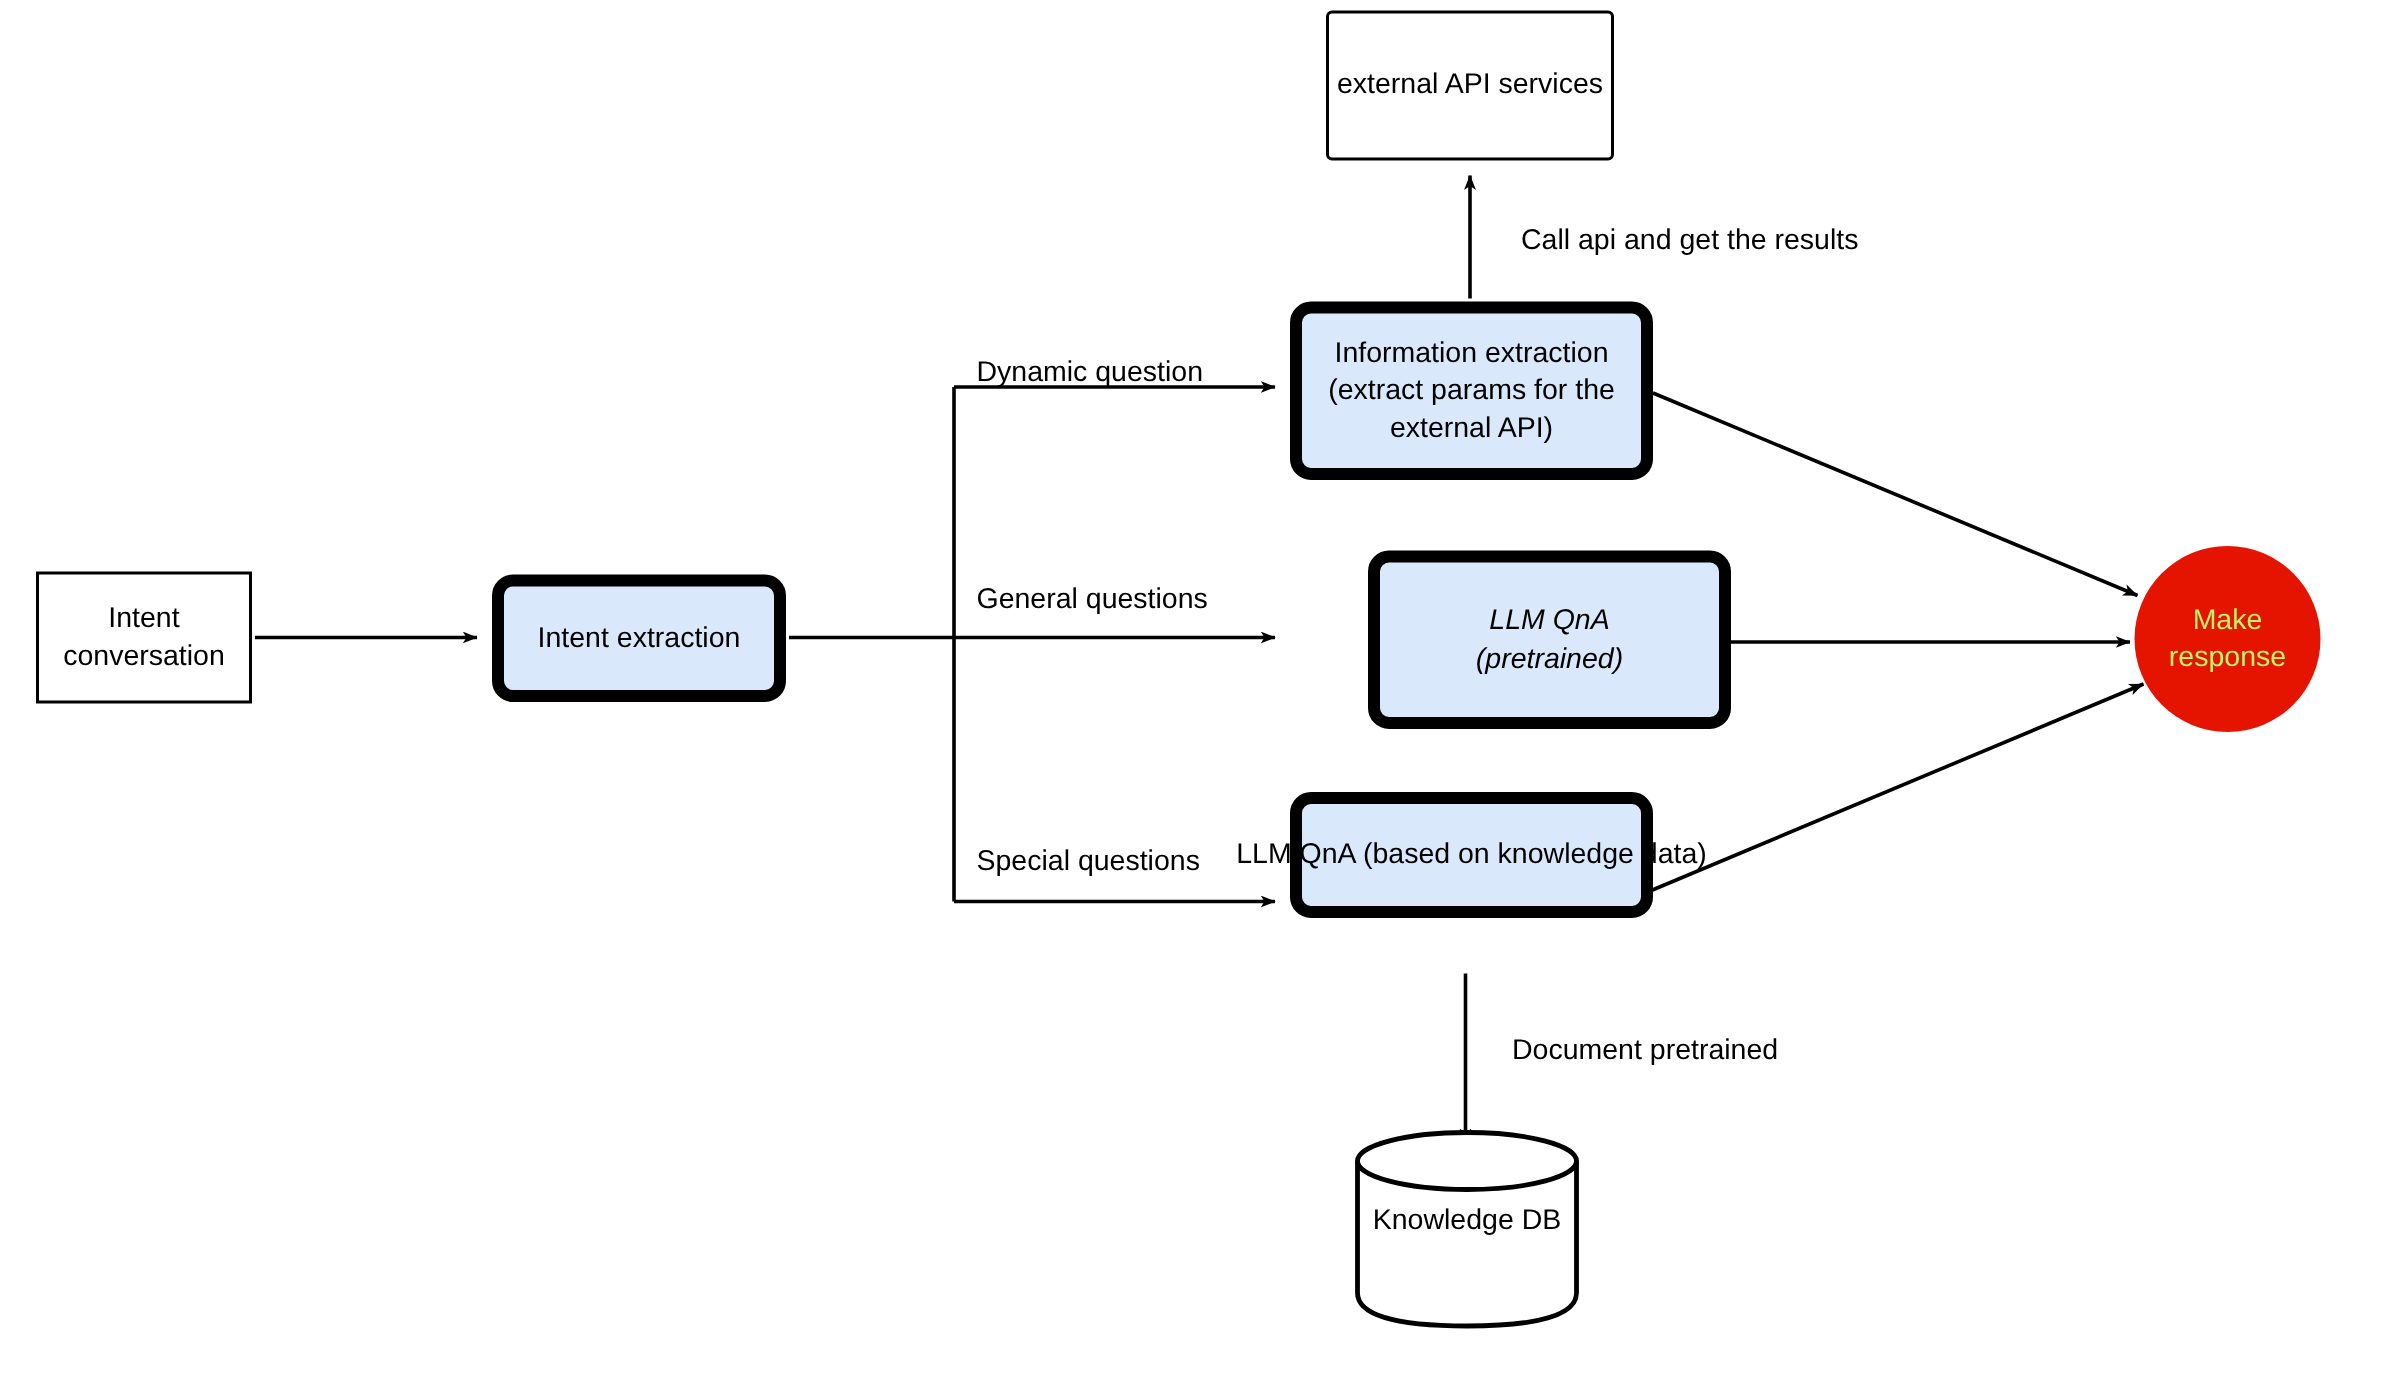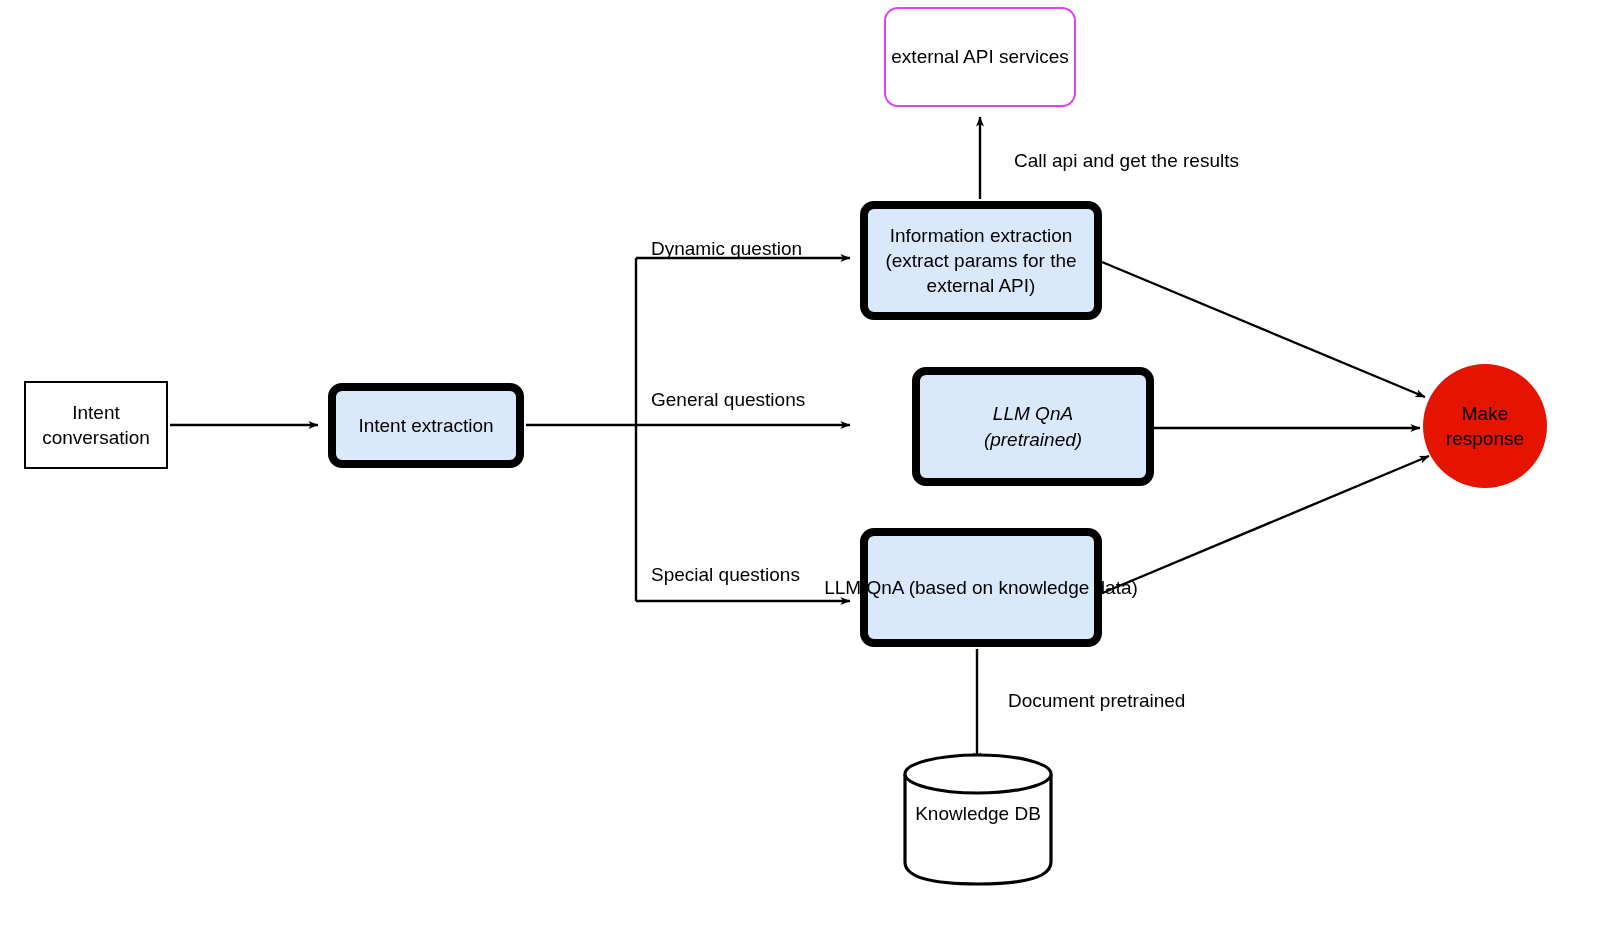--- a/index.html
+++ b/index.html
@@ -39,32 +39,32 @@
   .node-text {
     white-space: pre-line;
   }
   .rect-plain {
     background: #ffffff;
     border: 2px solid #000000;
     border-radius: 0;
   }
   .rect-round-plain {
     background: #ffffff;
-    border: 2px solid #d946ef;
-    border-radius: 14px;
+    border: 2px solid #000000;
+    border-radius: 4px;
   }
   .rect-round-blue {
     background: #dae8fc;
     border: 8px solid #000000;
     border-radius: 14px;
   }
   .circle-red {
     background: #e51400;
     border-radius: 50%;
-    color: #000000;
+    color: #bef264;
   }
   .overflow-text .node-text {
     white-space: nowrap;
   }
   .edge-label {
     position: absolute;
     font-size: 19px;
     color: #000000;
     white-space: nowrap;
     line-height: 1.2;
@@ -151,21 +151,21 @@
     <span class="node-text">Information extraction
 (extract params for the
 external API)</span>
   </div>
 
   <div class="node rect-round-blue" style="left:912px; top:367px; width:242px; height:119px;font-style:italic;">
     <span class="node-text">LLM QnA
 (pretrained)</span>
   </div>
 
-  <div class="node rect-round-blue overflow-text" style="left:860px; top:528px; width:242px; height:119px;">
+  <div class="node rect-round-blue overflow-text" style="left:860px; top:528px; width:242px; height:84px;">
     <span class="node-text">LLM QnA
 (based on knowledge data)</span>
   </div>
 
   <div class="node circle-red" style="left:1423px; top:364px; width:124px; height:124px;">
     <span class="node-text">Make
 response</span>
   </div>
 
   <div class="cylinder" style="left:900px; top:752px; width:156px; height:136px;">

